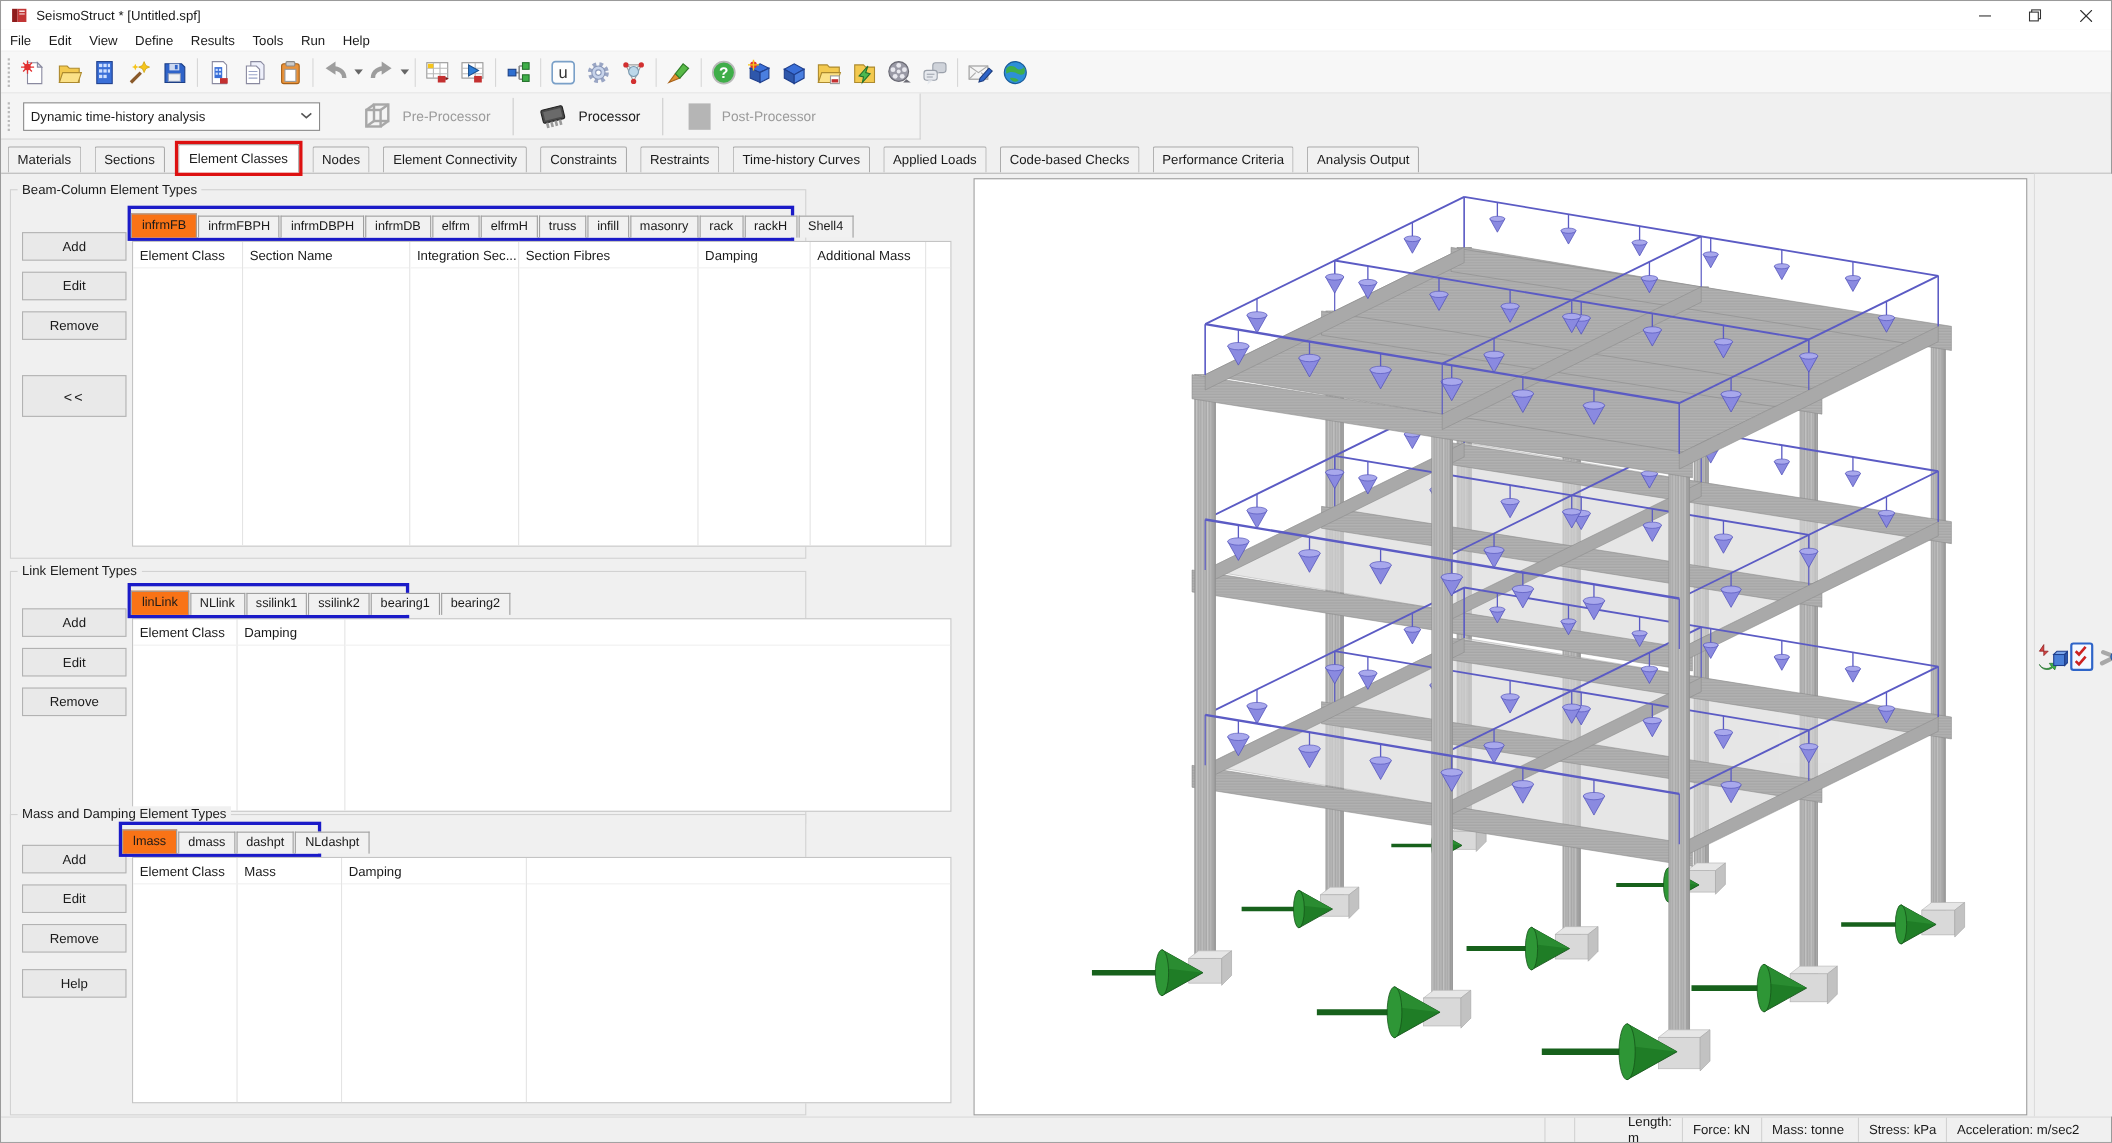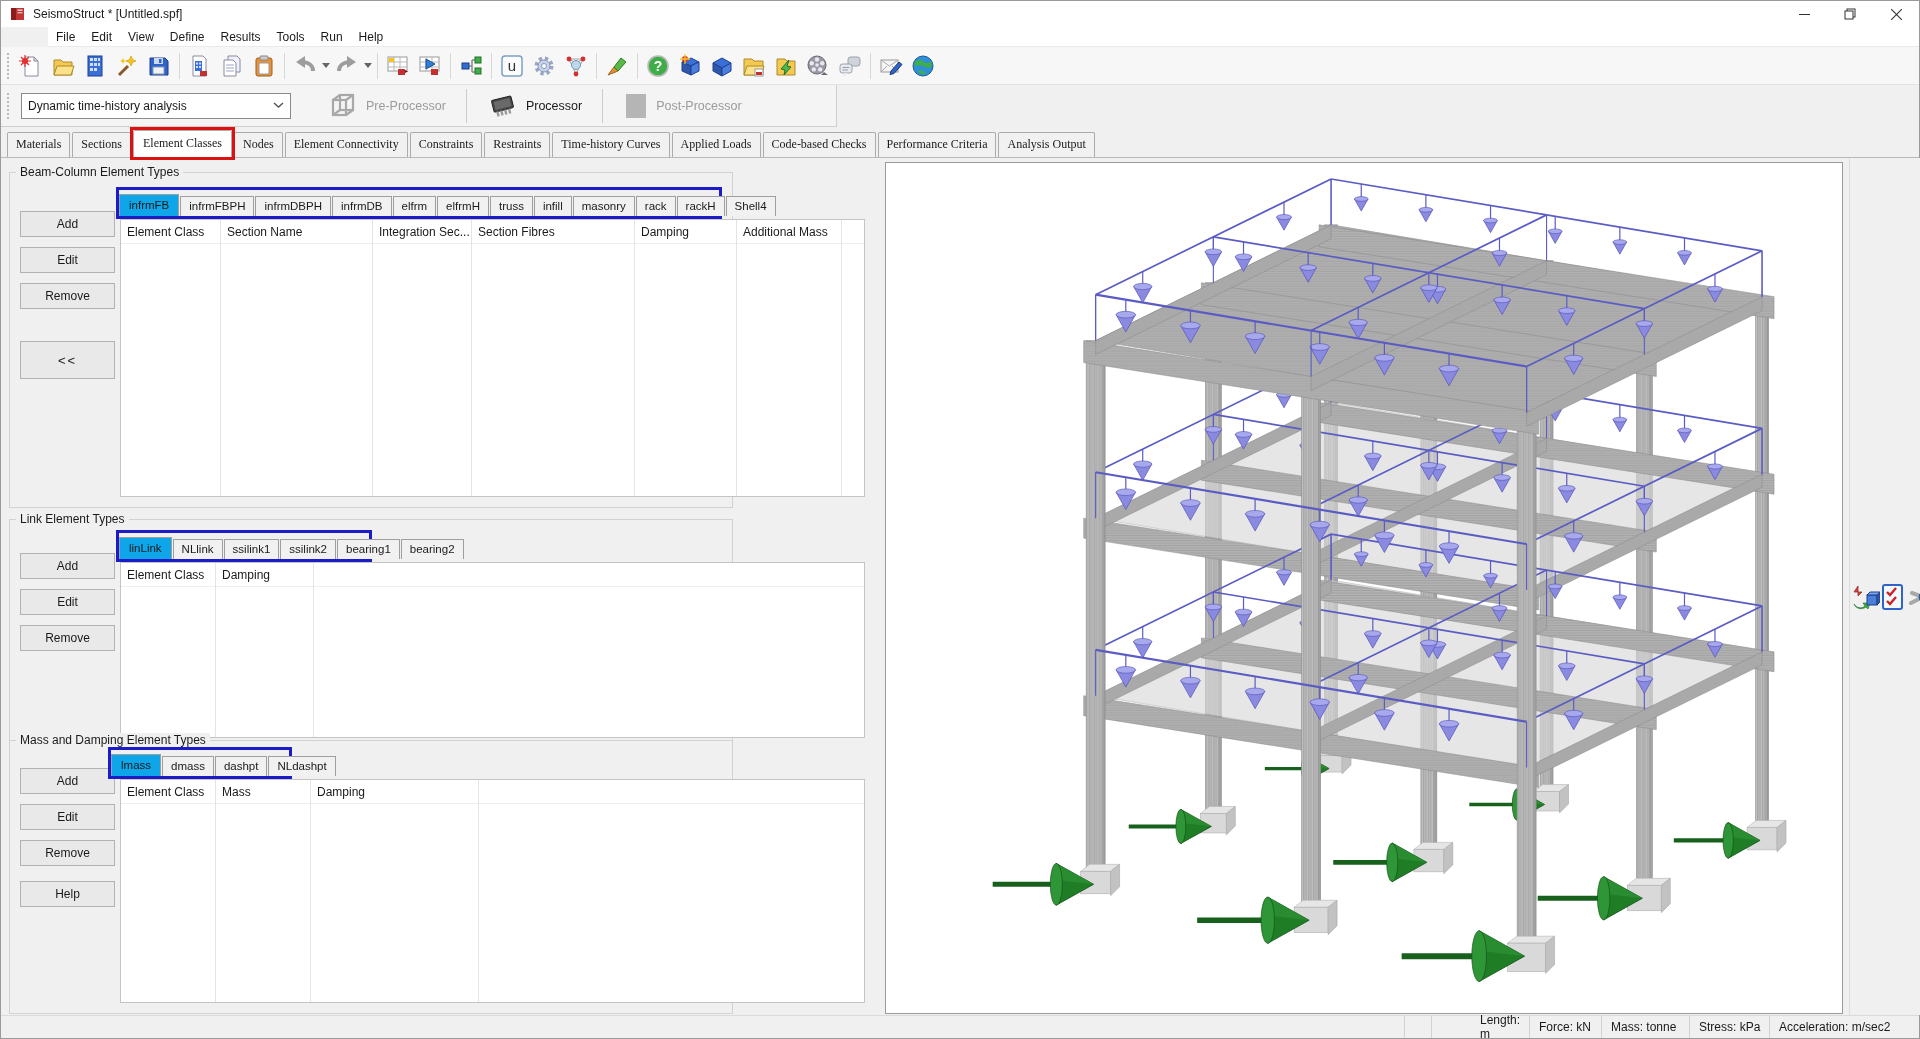--- a/index.html
+++ b/index.html
@@ -10,21 +10,21 @@
     border:1px solid #9a9a9a; }
 
   
   .titlebar { height:26px; background:#ffffff; display:flex; align-items:center; }
   .titlebar .appicon { margin:0 7px 0 9px; display:flex; }
   .titlebar .title { font-size:12px; }
   .wincontrols { margin-left:auto; display:flex; height:26px; }
   .winbtn { width:46px; height:26px; display:flex; align-items:center; justify-content:center; }
 
   
-  .menubar { height:20px; background:#ffffff; display:flex; align-items:center; border-bottom:1px solid #eaeaea;margin-left:47px; }
+  .menubar { height:20px; background:#ffffff; display:flex; align-items:center; border-bottom:1px solid #eaeaea; }
   .menuitem { padding:2px 8px; }
 
   
   .toolbar1 { height:38px; background:#f7f7f7; border-bottom:1px solid #e2e2e2;
      display:flex; align-items:center; padding-left:3px; }
   .grip { width:5px; height:26px; margin:0 3px; border-left:2px dotted #b9b9b9; }
   .tbtn { width:30px; height:30px; display:flex; align-items:center; justify-content:center; margin:0 1px; }
   .tsep { width:1px; height:26px; background:#d7d7d7; margin:0 4px; }
   .ddarrow { width:10px; height:30px; display:flex; align-items:center; justify-content:center; }
 
@@ -34,41 +34,41 @@
      display:flex; align-items:center; padding:0 6px; margin-left:6px; }
   .combo .cv { flex:1; }
   .procbtn { display:flex; align-items:center; gap:7px; padding:0 14px; height:36px; }
   .procbtn .plabel { font-size:12.5px; }
   .procbtn.disabled .plabel { color:#9b9b9b; }
   .vsep2 { width:1px; height:34px; background:#cccccc; margin:0 6px; }
 
   
   .maintabs { height:30px; display:flex; align-items:flex-end; padding-left:6px; background:#f0f0f0; }
   .mtab { position:relative; border:1px solid #ababab; border-bottom:none; background:#f1f1f1;
-     padding:4px 8px 5px; margin-right:2px; border-radius:2px 2px 0 0; white-space:nowrap;font-family:Liberation Serif, serif; }
+     padding:4px 8px 5px; margin-right:12px; border-radius:2px 2px 0 0; white-space:nowrap; }
   .mtab.active { background:#ffffff; padding:5px 9px 6px; z-index:3; }
   .redbox { position:absolute; left:-4px; right:-4px; top:-4px; bottom:-3px;
      border:3px solid var(--highlight-red,#dd1111); pointer-events:none; z-index:4; }
 
   
   .content { position:absolute; top:156px; left:0; right:0; bottom:23px;
      background:#f0f0f0; border-top:1px solid #b9b9b9; }
 
   .groupbox { position:absolute; left:8px; width:724px; border:1px solid #d2d2d2; background:#f0f0f0; }
   .gblabel { position:absolute; top:-8px; left:6px; background:#f0f0f0; padding:0 4px; white-space:nowrap; }
   .btncol { position:absolute; left:10px; width:95px; }
   .btn { position:absolute; left:0; width:95px; height:26px; background:#e9e9e9;
      border:1px solid #b2b2b2; display:flex; align-items:center; justify-content:center; }
   .btn.tall { height:38px; font-size:13px; letter-spacing:2px; }
 
   .subtabwrap { position:absolute; border:3px solid var(--highlight-blue,#1b1bc8);
      display:flex; align-items:flex-end; background:transparent; z-index:2; }
   .stab { border:1px solid #9f9f9f; border-bottom:none; background:#f1f1f1;
      padding:3px 8px 4px; margin-right:1px; white-space:nowrap; font-size:11.5px; }
-  .stab.active { background:#0ea5e9; padding:4px 9px 5px; }
+  .stab.active { background:#f97316; padding:4px 9px 5px; }
 
   .dtable { position:absolute; background:#ffffff; border:1px solid #c4c4c4; display:flex; }
   .dcol { height:100%; border-right:1px solid #e4e4e4; overflow:hidden; }
   .dcol.fill { flex:1; border-right:none; }
   .dcolhead { height:24px; padding:5px 6px 12px; white-space:nowrap; overflow:hidden;
      border-bottom:1px solid #efefef; }
 
   
   .plotbox { position:absolute; left:884px; top:4px; width:958px; height:852px;
      background:#ffffff; border:1px solid #9b9b9b; }

